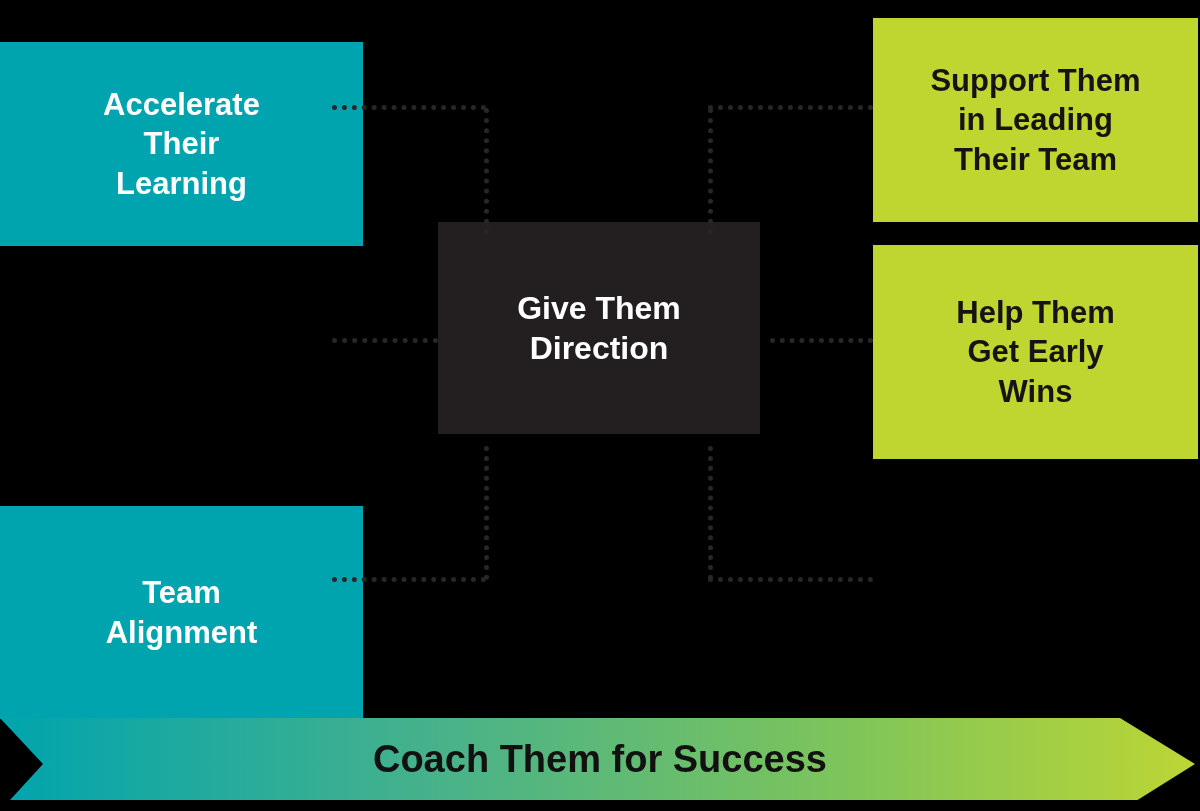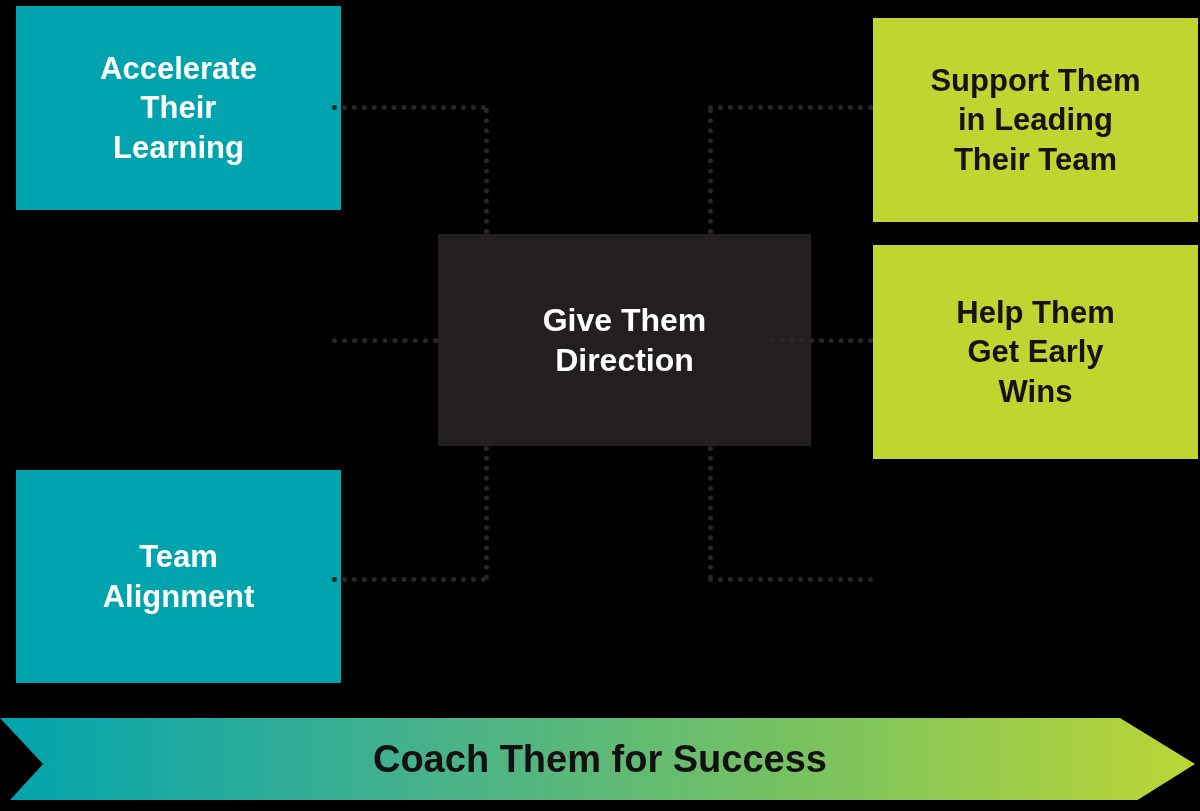--- a/index.html
+++ b/index.html
@@ -23,26 +23,26 @@
     justify-content: center;
     text-align: center;
     white-space: pre-line;
     font-size: 31px;
     line-height: 1.26;
     font-weight: 700;
   }
   .teal  { background: #00A4AE; color: #ffffff; }
   .lime  { background: #BED62F; color: #171314; }
   .dark  { background: #231F20; color: #ffffff; font-size: 32px; }
-  .col-left  { left: 16px;     width: 325px; }
+  .col-left  { left: 0;     width: 363px; margin-top: 36px; }
   .col-right { left: 873px; width: 325px; margin-top: 12px; }
   .row1 { top: 6px;   height: 204px; }
   .row2 { top: 233px; height: 214px; }
   .row3 { top: 470px; height: 213px; }
-  .center-box { left: 438px; top: 234px; width: 373px; height: 212px; }
+  .center-box { left: 438px; top: 222px; width: 322px; height: 212px; }
   .hline {
     position: absolute;
     height: 0;
     border-top: 5px dotted #2A2628;
   }
   .vline {
     position: absolute;
     width: 0;
     border-left: 5px dotted #2A2628;
   }

